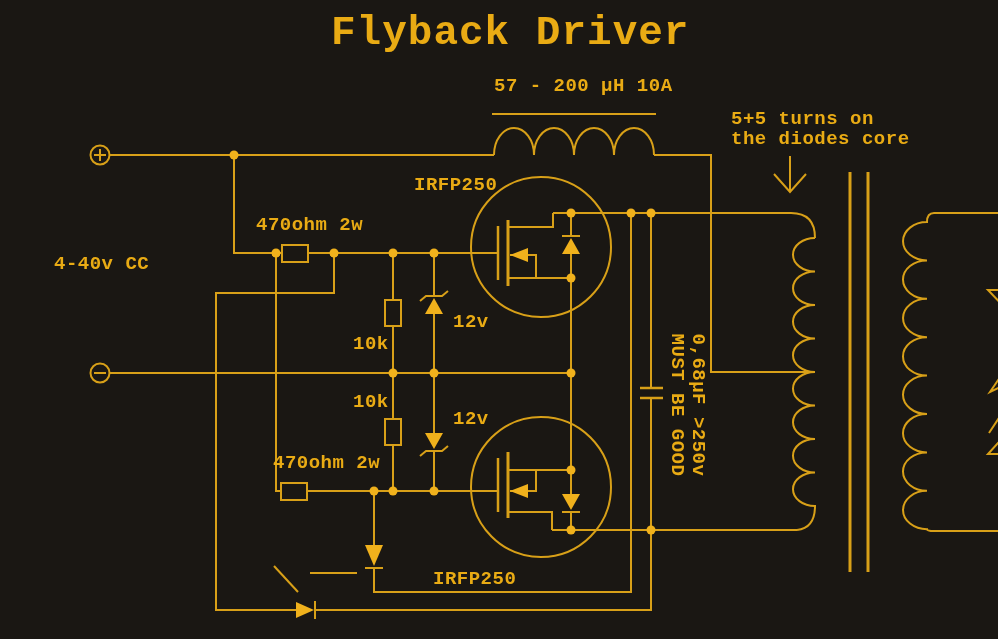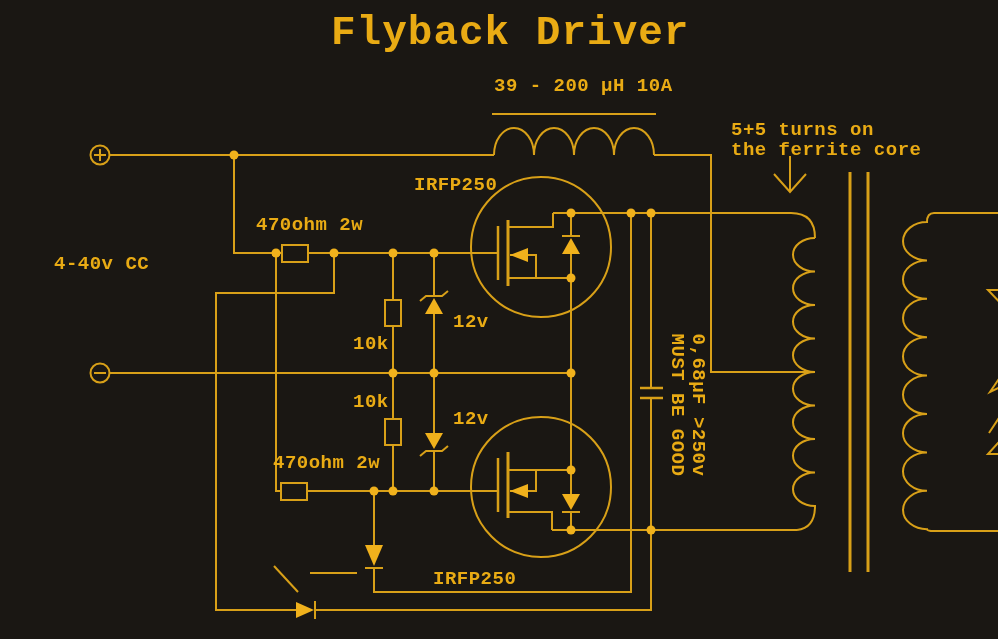--- a/index.html
+++ b/index.html
@@ -13,21 +13,21 @@
   .thick{stroke-width:3;}
   .med{stroke-width:2.5;}
   .box{fill:none;stroke:var(--wire);stroke-width:2;}
   .solid{fill:var(--bright);stroke:none;}
   .dot{fill:var(--bright);stroke:none;}
   .lbl{position:absolute;font:bold 19px "Liberation Mono",monospace;color:var(--text);
        letter-spacing:.5px;white-space:pre;line-height:20px;}
   .title{position:absolute;left:287px;top:10px;font:bold 41px "Liberation Mono",monospace;
          letter-spacing:1px;color:var(--text);white-space:pre;}
   .lbl-inductor{left:450px;top:76px;}
-  .lbl-turns{left:687px;top:120px;}
+  .lbl-turns{left:687px;top:109px;}
   .lbl-mostop{left:370px;top:175px;}
   .lbl-r470top{left:212px;top:215px;}
   .lbl-supply{left:10px;top:254px;}
   .lbl-10ktop{left:309px;top:334px;}
   .lbl-12vtop{left:409px;top:312px;}
   .lbl-10kbot{left:309px;top:392px;}
   .lbl-12vbot{left:409px;top:409px;}
   .lbl-r470bot{left:229px;top:453px;}
   .lbl-diodes{left:186px;top:529px;width:130px;text-align:center;line-height:21px;}
   .lbl-mosbot{left:389px;top:569px;}
@@ -178,23 +178,23 @@
       <circle class="dot" cx="349" cy="491" r="4.5"></circle>
       <circle class="dot" cx="390" cy="491" r="4.5"></circle>
       <circle class="dot" cx="527" cy="470" r="4.5"></circle>
       <circle class="dot" cx="527" cy="530" r="4.5"></circle>
       <circle class="dot" cx="607" cy="530" r="4.5"></circle>
     </g>
   </svg>
 
   <div class="title">Flyback Driver</div>
 
-  <div class="lbl lbl-inductor">39 - 200 μH 10A</div>
-
-  <div class="lbl lbl-turns"><span>5+5 turns on</span><br><span>the ferrite core</span></div>
+  <div class="lbl lbl-inductor">57 - 200 μH 10A</div>
+
+  <div class="lbl lbl-turns"><span>5+5 turns on</span><br><span>the diodes core</span></div>
 
   <div class="lbl lbl-mostop">IRFP250</div>
   <div class="lbl lbl-r470top">470ohm 2w</div>
   <div class="lbl lbl-supply">4-40v CC</div>
   <div class="lbl lbl-10ktop">10k</div>
   <div class="lbl lbl-12vtop">12v</div>
   <div class="lbl lbl-10kbot">10k</div>
   <div class="lbl lbl-12vbot">12v</div>
   <div class="lbl lbl-r470bot">470ohm 2w</div>
 

